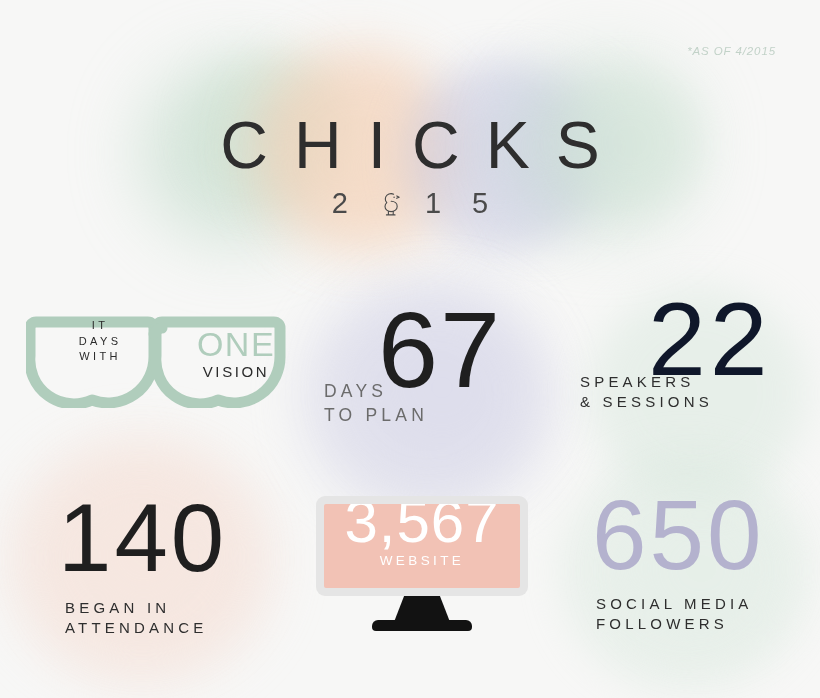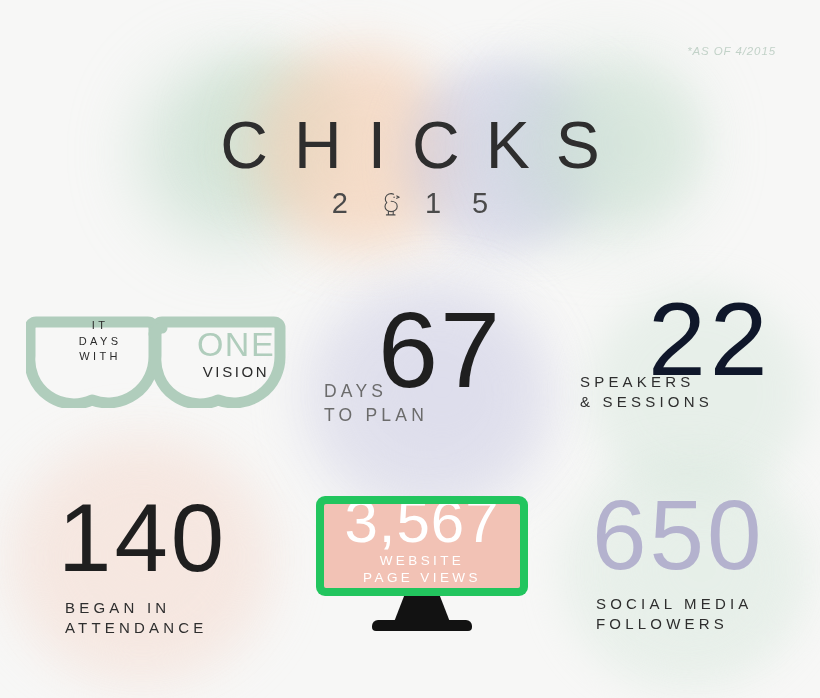--- a/index.html
+++ b/index.html
@@ -175,21 +175,21 @@
   }
   .cap-attend { margin-top: 16px; padding-left: 35px; }
 
   
   .monitor { left: 316px; top: 496px; width: 220px; height: 142px; }
   .mon-body {
     position: absolute;
     left: 0; top: 0;
     width: 212px;
     height: 100px;
-    background: #22c55e;
+    background: #e5e5e5;
     border-radius: 9px;
     padding: 8px;
     box-sizing: border-box;
   }
   .mon-screen {
     width: 100%;
     height: 100%;
     background: #f2c2b5;
     border-radius: 2px;
     position: relative;
@@ -327,21 +327,20 @@
       <div>ATTENDANCE</div>
     </div>
   </div>
 
   <div class="cell monitor">
     <div class="mon-body">
       <div class="mon-screen">
         <div class="mon-num">3,567</div>
         <div class="mon-cap">
           <div>WEBSITE</div>
-          <div>PAGE VIEWS</div>
         </div>
       </div>
     </div>
     <div class="mon-neck"></div>
     <div class="mon-base"></div>
   </div>
 
   <div class="cell cell-social">
     <div class="bignum num-650">650</div>
     <div class="caption cap-social">

